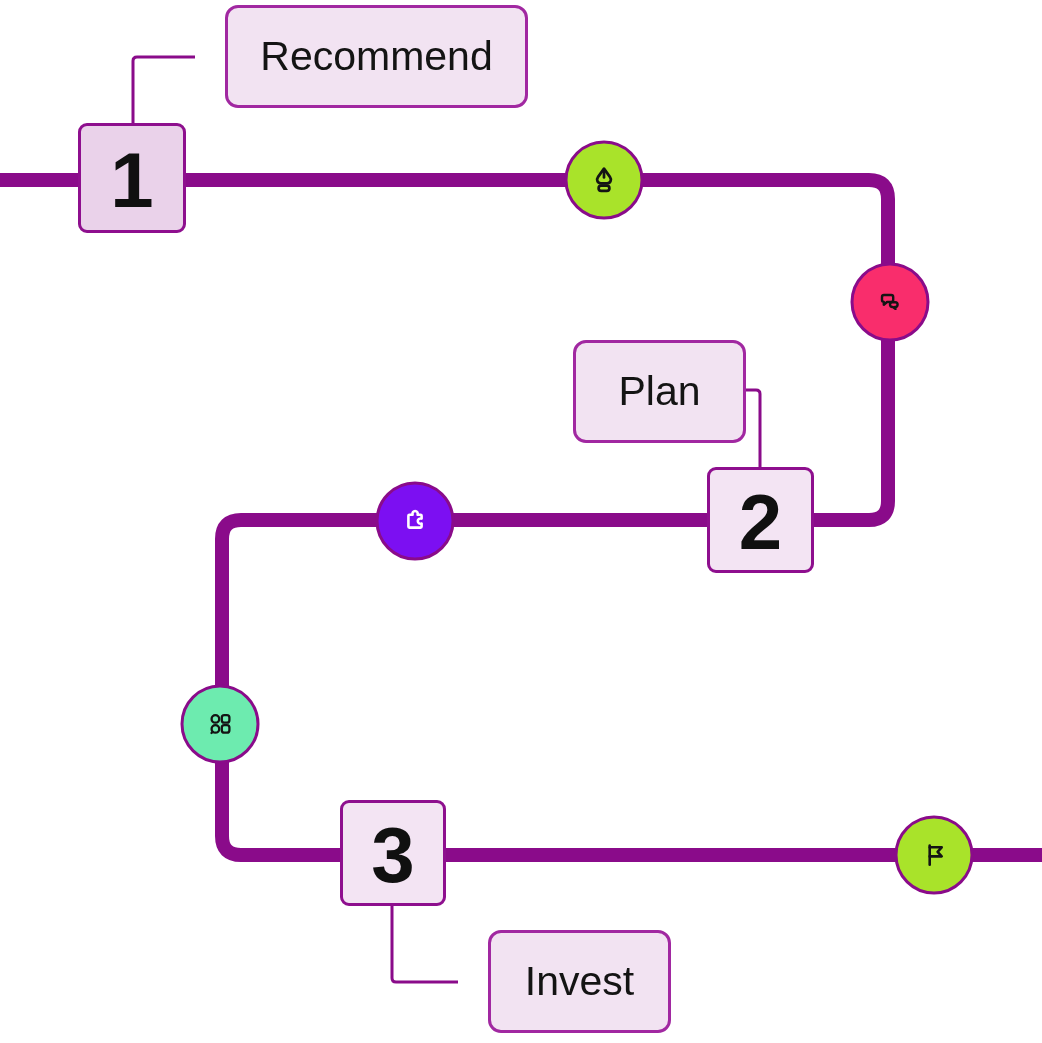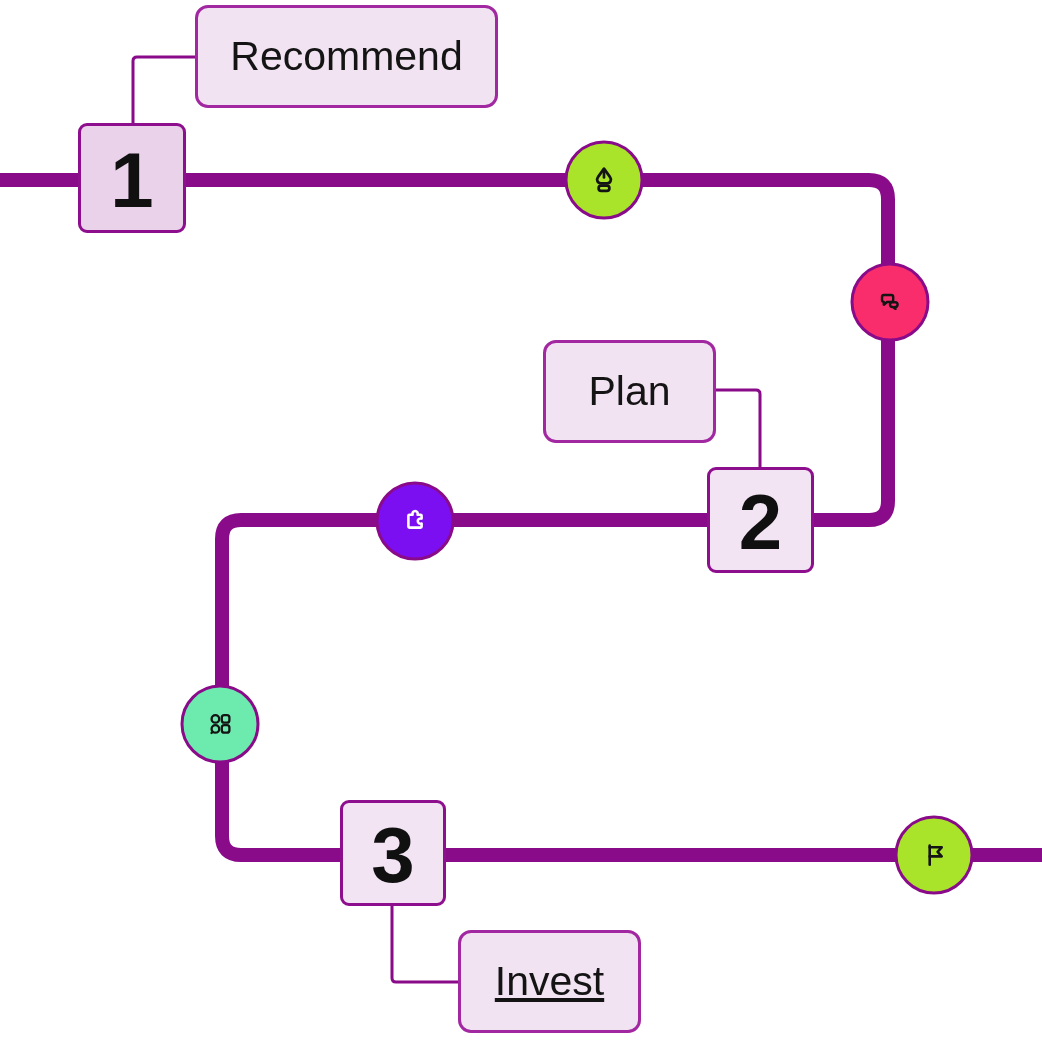--- a/index.html
+++ b/index.html
@@ -35,27 +35,28 @@
     box-sizing: border-box;
     display: flex;
     align-items: center;
     justify-content: center;
     background: #F2E3F2;
     border: 3px solid #A128A1;
     border-radius: 13px;
     color: #141414;
     font-size: 41px;
     line-height: 1;
+    margin-left: 30px;
   }
   #step-1 { left: 78px;  top: 123px; width: 108px; height: 110px; background: #EAD2EA; }
   #step-2 { left: 707px; top: 467px; width: 107px; height: 106px; }
   #step-3 { left: 340px; top: 800px; width: 106px; height: 106px; }
   #label-recommend { left: 195px; top: 5px;   width: 303px; height: 103px; }
   #label-plan      { left: 543px; top: 340px; width: 173px; height: 103px; }
-  #label-invest    { left: 458px; top: 930px; width: 183px; height: 103px; text-decoration: underline; }
+  #label-invest    { left: 458px; top: 930px; width: 183px; height: 103px; }
 </style>
 </head>
 <body>
 
 <div id="canvas">
 
   <svg id="wires" width="1042" height="1043" viewBox="0 0 1042 1043">
 
     <path d="M 0 180 H 869 Q 888 180 888 199 V 501 Q 888 520 869 520 H 241 Q 222 520 222 539 V 836 Q 222 855 241 855 H 1042" fill="none" stroke="#8A0B8A" stroke-width="14"></path>
 

